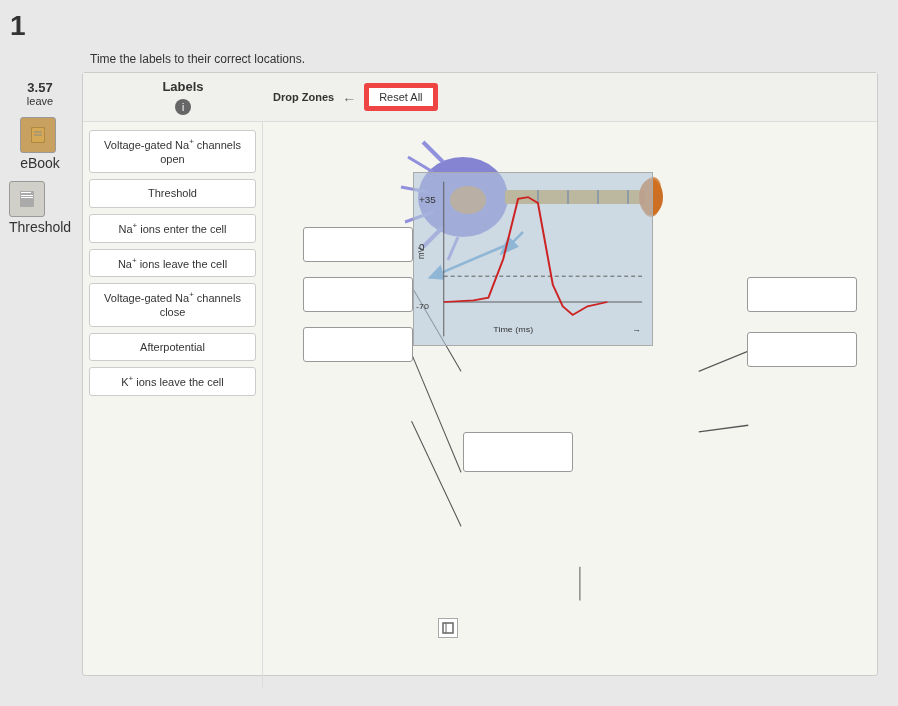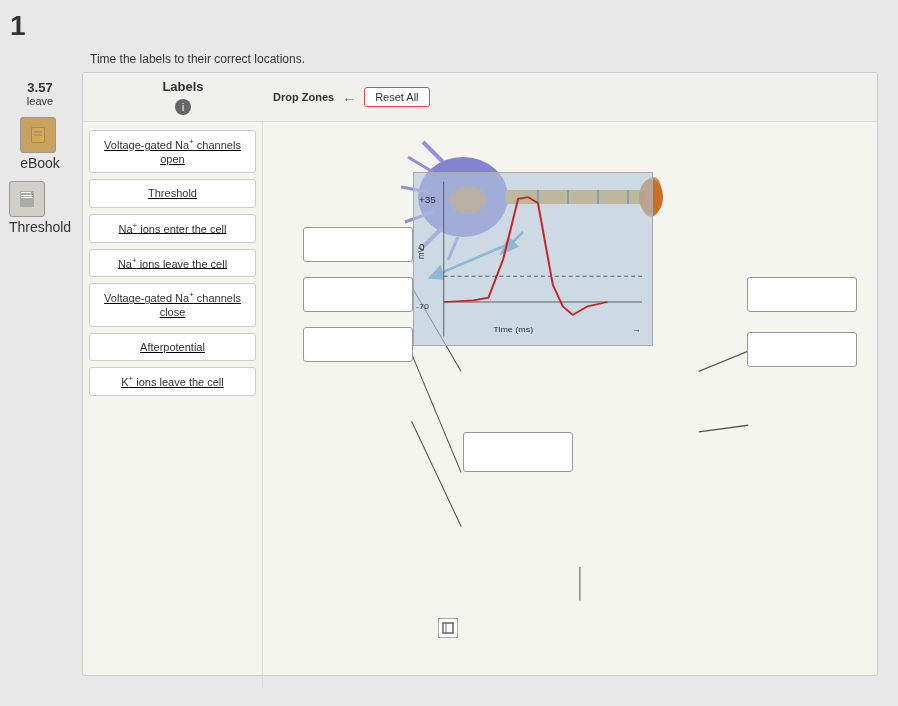--- a/index.html
+++ b/index.html
@@ -135,40 +135,39 @@
     }
 
     .arrow-icon {
       color: #666;
       font-size: 14px;
     }
 
     .reset-btn {
       padding: 3px 10px;
       background: #fff;
-      border: 1px solid #ef4444;
+      border: 5px solid #ef4444;
       border-radius: 3px;
       cursor: pointer;
       font-size: 11px;
       color: #333;
     }
 
     .panel-body {
       display: flex;
       height: calc(100% - 36px);
     }
 
     .labels-column {
       width: 180px;
       padding: 8px 6px;
       display: flex;
       flex-direction: column;
       gap: 6px;
       border-right: 1px solid #ddd;
-      text-decoration: underline;
     }
 
     .label-item {
       background: #fff;
       border: 1px solid #ccc;
       border-radius: 3px;
       padding: 6px 8px;
       text-align: center;
       cursor: grab;
       font-size: 11px;

